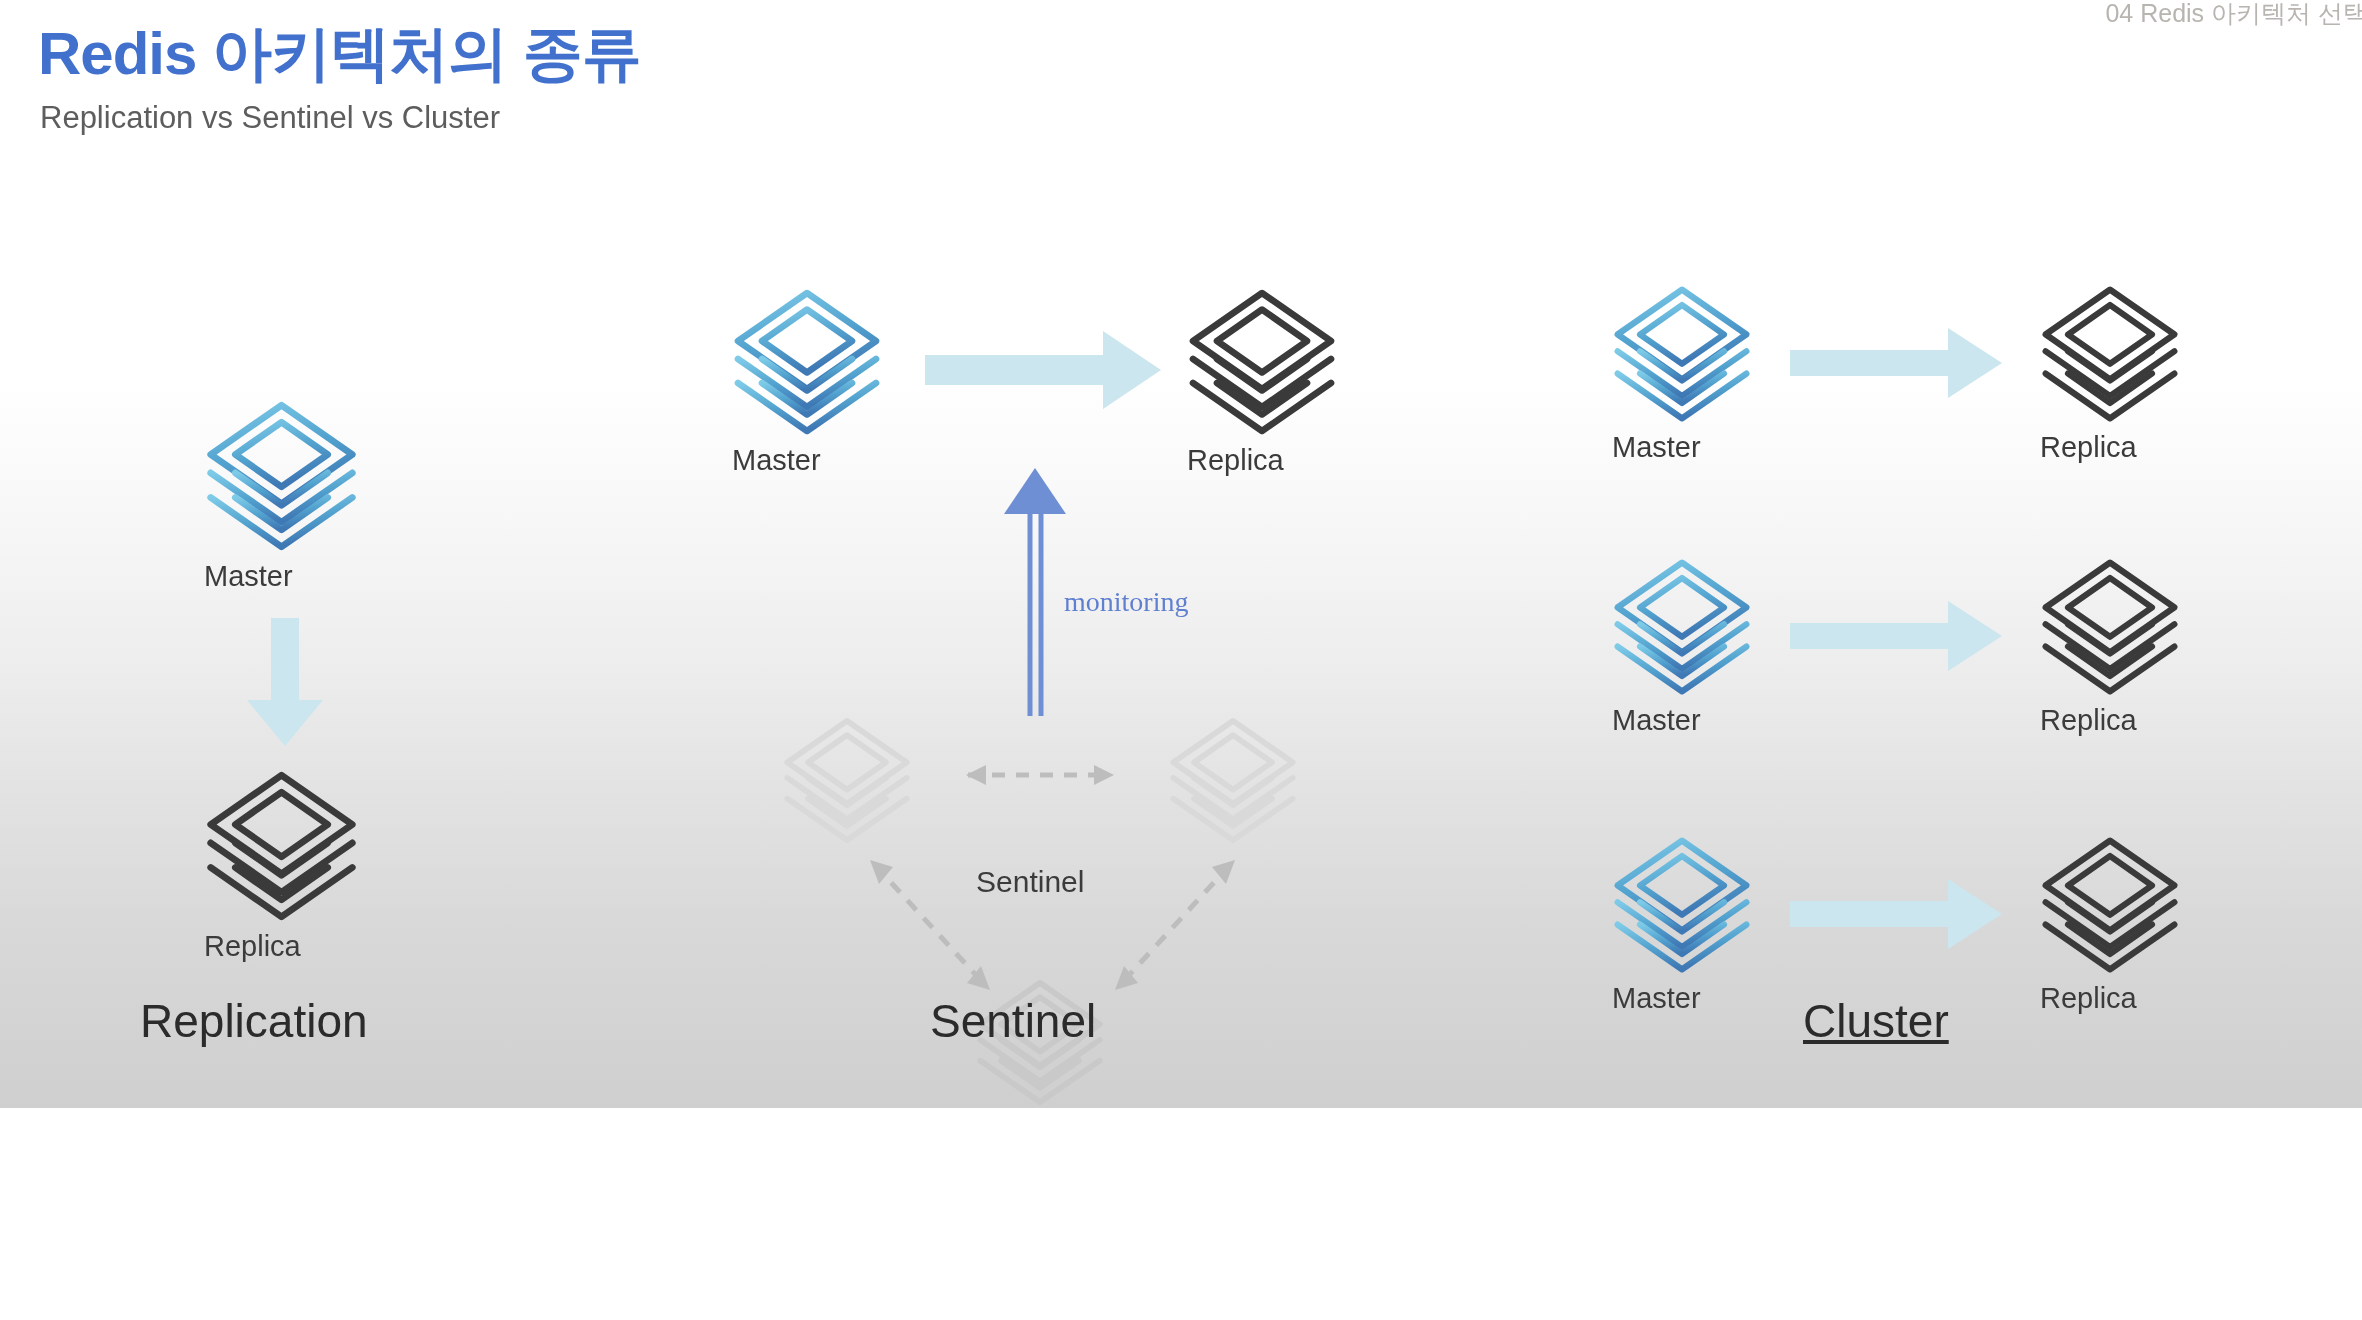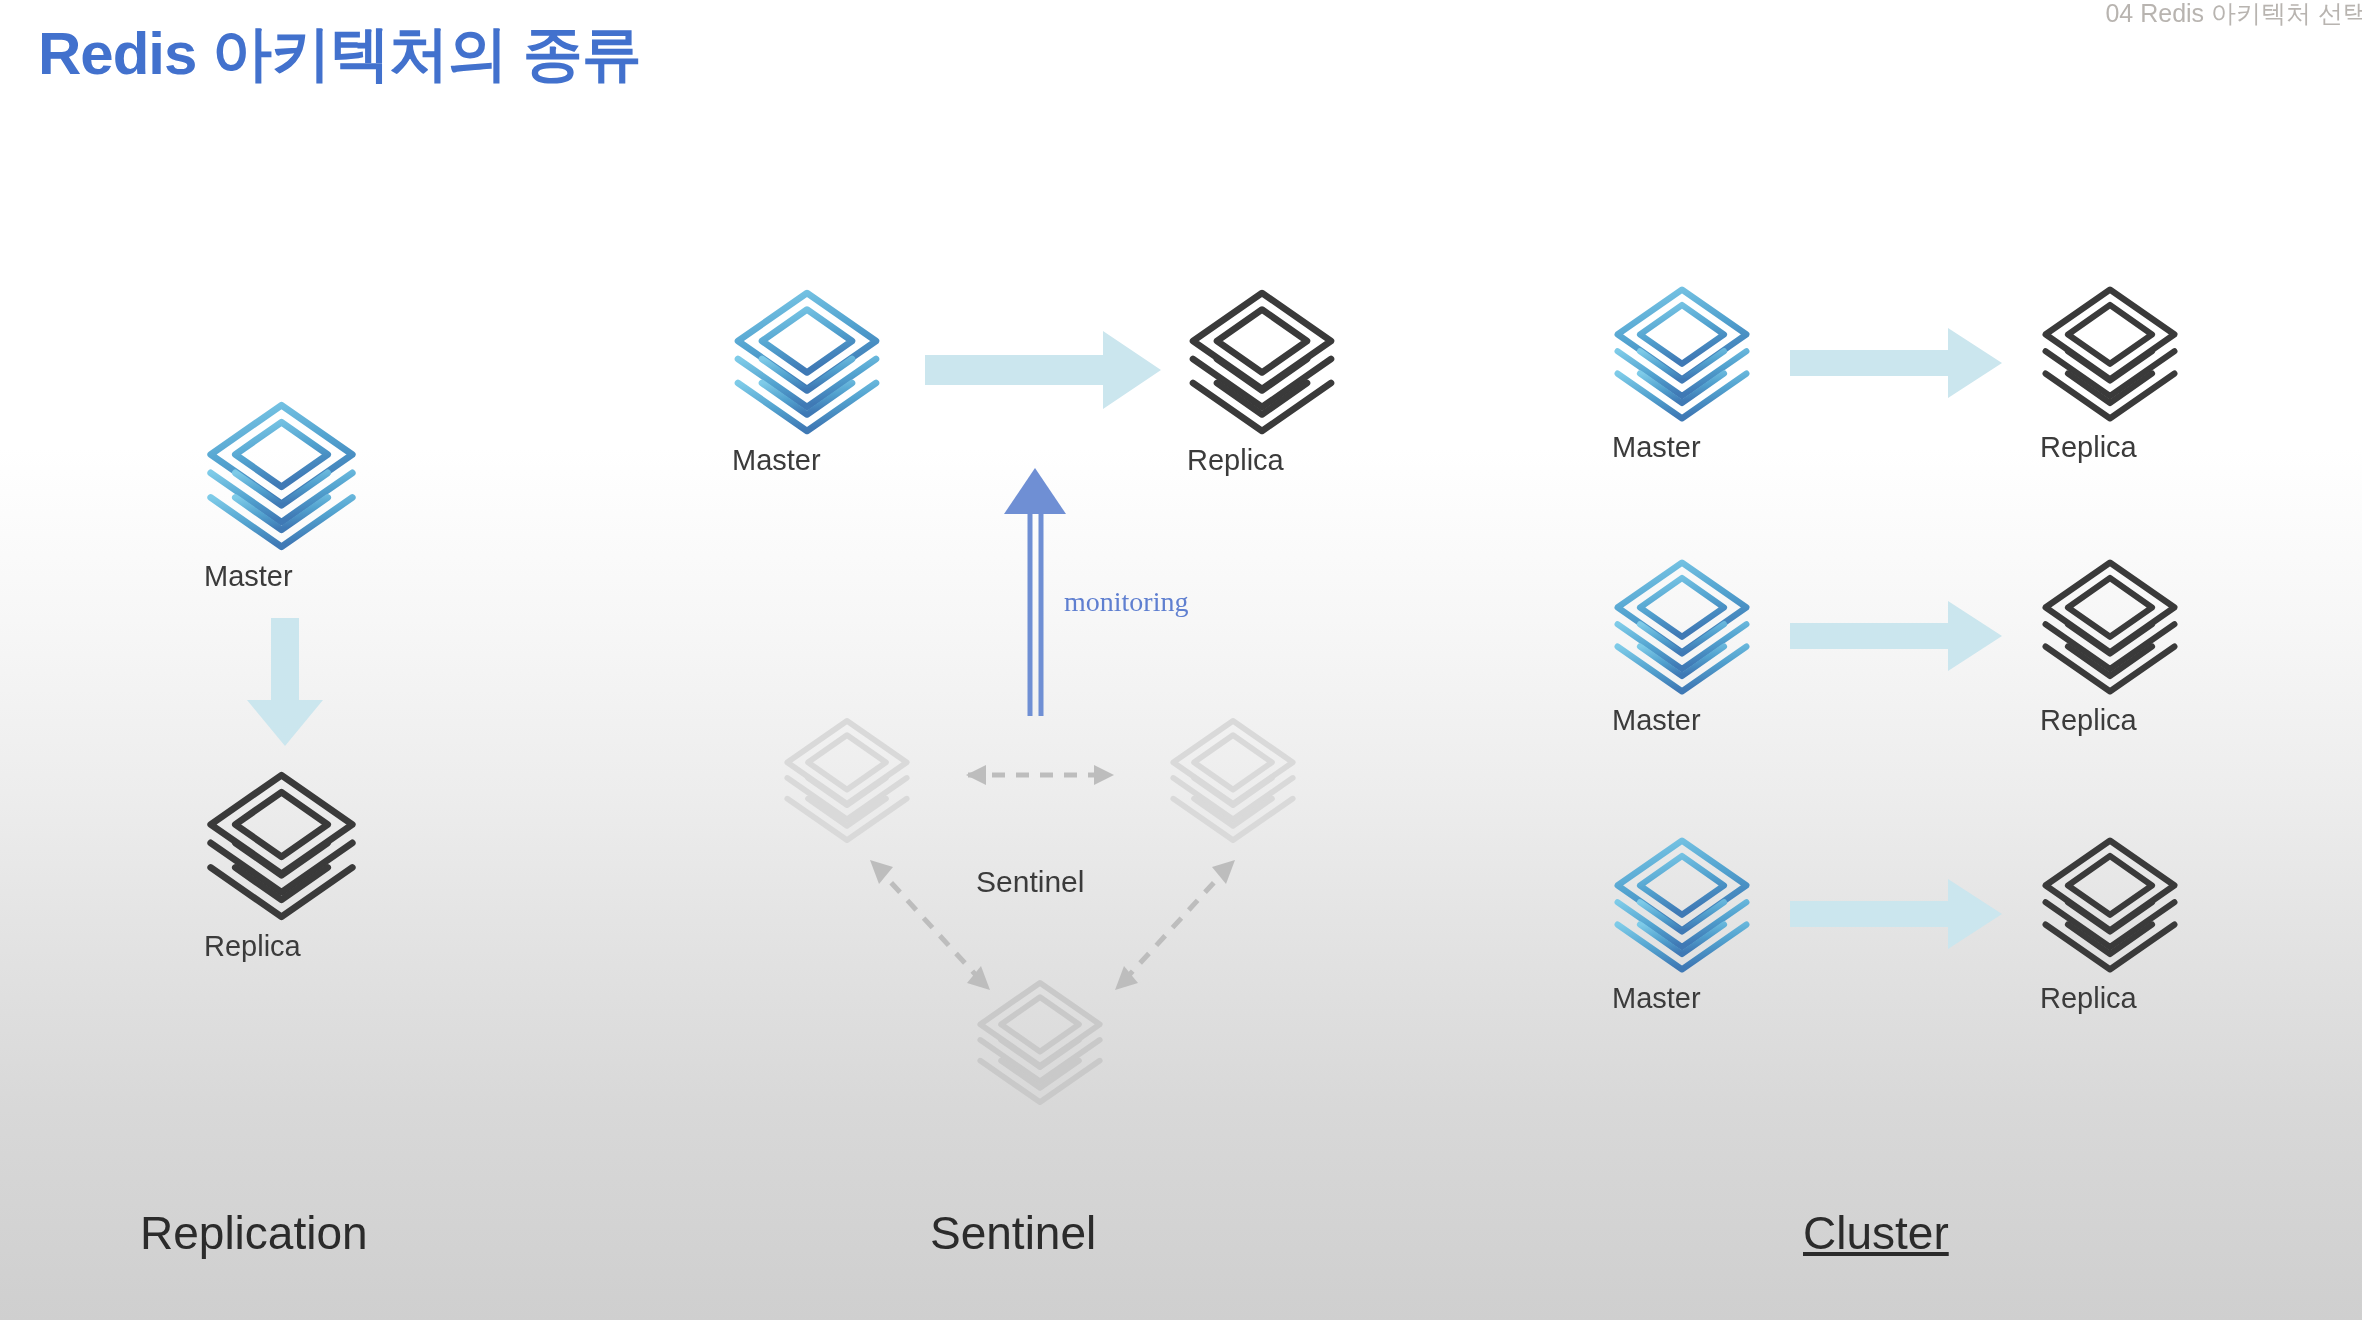--- a/index.html
+++ b/index.html
@@ -3,21 +3,21 @@
 <meta charset="utf-8">
 <style>
   * { margin:0; padding:0; box-sizing:border-box; }
   html, body {
     width:2362px; height:1320px;
     font-family:"Liberation Sans", sans-serif;
     overflow:hidden;
   }
   #slide {
     position:relative;
-    width:2362px; height:1320px;
+    width:2362px; height:1108px;
     background:linear-gradient(to bottom,
       #ffffff 0%, #ffffff 34%, #f7f7f7 47%,
       #ededed 60%, #e2e2e2 72%, #d8d8d8 84%, #cfcfcf 100%);
     overflow:hidden;
   }
 
   
   .title {
     position:absolute; left:38px; top:14px;
     font-size:60px; font-weight:bold;
@@ -63,20 +63,21 @@
     font-size:46px; color:#2b2b2b;
     white-space:nowrap;
   }
 </style>
 </head>
 <body>
 
 <div id="slide">
 
   <div class="title">Redis 아키텍처의 종류</div>
+  <div class="subtitle">Replication vs Sentinel vs Cluster</div>
   <div class="corner-label">04 Redis 아키텍처 선택</div>
 
   <svg width="0" height="0" style="position:absolute">
     <defs>
       <linearGradient id="gMaster" x1="0" y1="0" x2="0.35" y2="1">
         <stop offset="0%" stop-color="#7ecbe8"></stop>
         <stop offset="55%" stop-color="#52a2cf"></stop>
         <stop offset="100%" stop-color="#3f79b5"></stop>
       </linearGradient>
 

